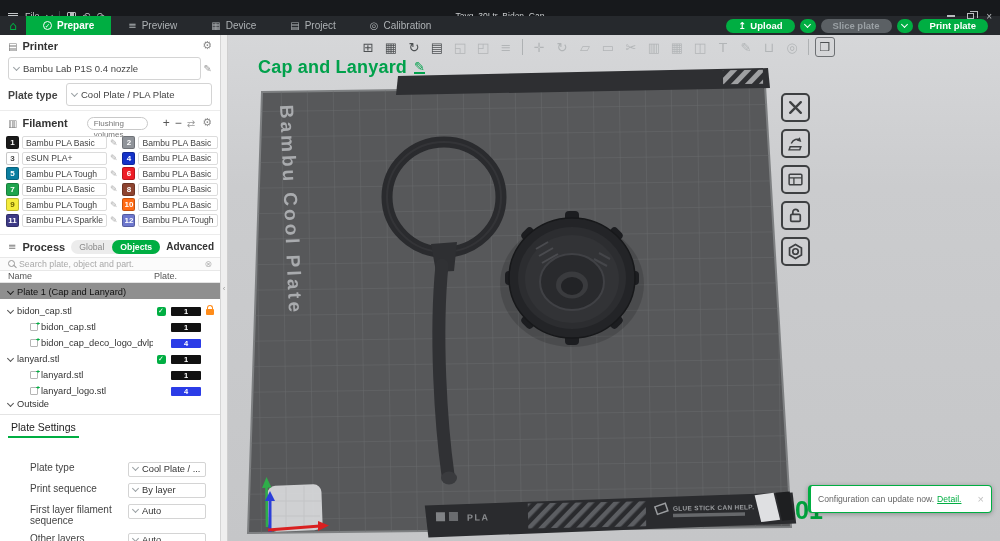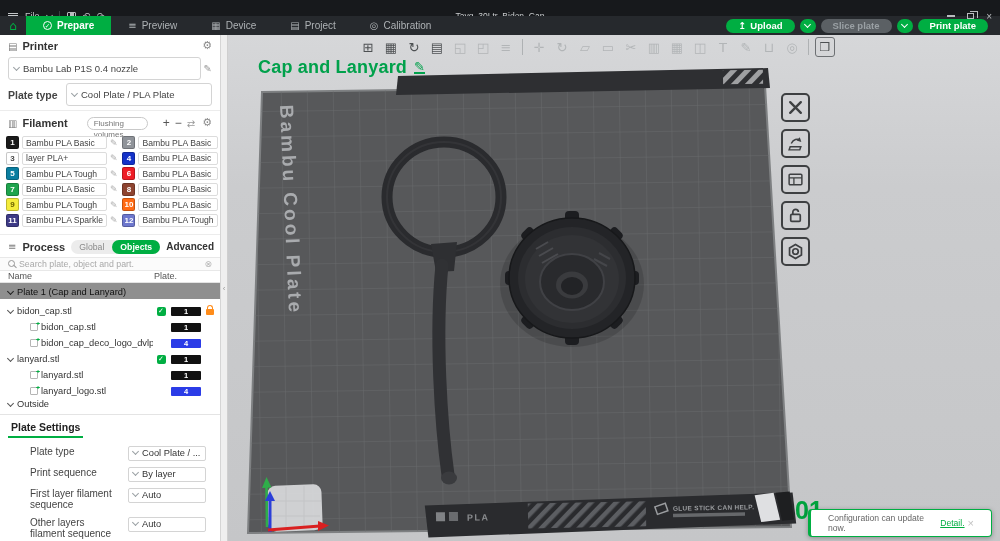--- a/index.html
+++ b/index.html
@@ -77,42 +77,42 @@
   .plate-row .tchev{border-color:#222}
   .tlabel{white-space:nowrap;overflow:hidden;display:flex;align-items:center;gap:3px}
   .tlabel.child{padding-left:13px}
   .cicon{width:8px;height:8px;border:1px solid #b5b5b5;border-radius:1px;position:relative;flex:none}
   .cicon::after{content:'+';position:absolute;top:-4px;right:-3px;color:#00AE42;font-size:7px;font-weight:bold}
   .checkbox{width:9px;height:9px;background:#00AE42;border-radius:2px;color:#fff;font-size:7px;line-height:9px;text-align:center;justify-self:center}
   .badge{width:30px;height:9.5px;border-radius:1px;color:#fff;font-size:7.5px;font-weight:bold;display:flex;align-items:center;justify-content:center;justify-self:center}
   .lock{width:8px;height:6px;background:#ff8c1a;border-radius:1px;position:relative;justify-self:center;margin-top:2px}
   .lock::before{content:'';position:absolute;top:-4px;left:1.2px;width:4px;height:4px;border:1.2px solid #ff8c1a;border-bottom:none;border-radius:3px 3px 0 0}
   .ps-wrap{border-top:1px solid #e4e4e4;margin-top:3px}
-  .ps-tab{display:inline-block;margin:4px 0 0 8px;font-size:10.5px;font-weight:bold;color:#222;border-bottom:2px solid #00AE42;padding:2px 3px 3px}
+  .ps-tab{display:inline-block;margin:4px 0 16px 8px;font-size:10.5px;font-weight:normal;color:#222;border-bottom:2px solid #00AE42;padding:2px 3px 3px}
   .ps-rows{padding:8px 14px 0 30px}
   .ps-row{display:flex;align-items:flex-start;margin-bottom:6px;font-size:10px;color:#444;min-height:15px}
   .ps-label{flex:1;padding-right:6px;line-height:1.15}
   .ps-val{width:78px;display:flex;flex:none}
   .ps-combo{width:78px;height:15px;border:1px solid #d4d4d4;border-radius:2px;display:flex;align-items:center;gap:4px;padding:0 4px;font-size:9.3px;color:#333;white-space:nowrap;overflow:hidden}
   .ps-check{width:11px;height:11px;border:1px solid #c0c0c0;border-radius:2px;background:#fff}
 
   
   .viewport{position:absolute;left:228px;top:35px;width:772px;height:506px;background:linear-gradient(#d6d7d9 0%,#cbccce 30%,#c5c6c8 100%);overflow:hidden}
   .vtools{position:absolute;left:130px;top:2px;display:flex;align-items:center;gap:3px;z-index:5}
   .vt{width:20px;height:20px;display:flex;align-items:center;justify-content:center;font-size:13px;color:#4d5052;font-family:"DejaVu Sans",sans-serif}
   .vt.dis{color:#b2b5b7}
   .vt.boxed{border:1.3px solid #6d7073;border-radius:3px;font-size:12px}
   .vsep{width:1px;height:16px;background:#aeb1b3;margin:0 3px}
   .pname{position:absolute;left:30px;top:22px;display:flex;gap:7px;align-items:center;z-index:5}
   .pname .txt{font-size:18px;font-weight:bold;color:#00A14B;letter-spacing:.2px}
   .pedit{font-size:13px;color:#00A14B;border-bottom:2px solid #00A14B;line-height:11px;font-family:"DejaVu Sans",sans-serif}
   .scene{position:absolute;left:0;top:0}
   .pbtns{position:absolute;left:553px;top:58px;display:flex;flex-direction:column;gap:7px;z-index:5}
   .pbtn{width:29px;height:29px;border:2px solid #3e4042;border-radius:5px;background:rgba(215,216,218,.35);display:flex;align-items:center;justify-content:center;color:#3e4042}
-  .toast{position:absolute;left:580px;top:474px;width:184px;height:28px;background:#fff;border:1px solid #00AE42;border-left:3px solid #00AE42;border-radius:4px;box-shadow:0 1px 5px rgba(0,0,0,.3);display:flex;align-items:center;gap:3px;padding:0 17px;font-size:8.6px;color:#666;z-index:6}
+  .toast{position:absolute;left:580px;top:450px;width:184px;height:28px;background:#fff;border:1px solid #00AE42;border-left:3px solid #00AE42;border-radius:4px;box-shadow:0 1px 5px rgba(0,0,0,.3);display:flex;align-items:center;gap:3px;padding:0 7px;font-size:8.6px;color:#666;z-index:6}
   .toast-link{color:#00AE42;text-decoration:underline}
   .toast-x{margin-left:auto;color:#c2c2c2;font-size:11px}
 </style>
 </head>
 <body>
 
 <div class="app">
 
   <div class="titlebar">
     <span class="hamb"></span>
@@ -211,21 +211,21 @@
           <span class="fil-name">Bambu PLA Basic</span>
           <span class="fil-edit ico">✎</span>
         </div>
       <div class="fil-item">
           <span class="chip" style="background: rgb(143, 147, 153); color: rgb(255, 255, 255);">2</span>
           <span class="fil-name">Bambu PLA Basic</span>
           <span class="fil-edit ico">✎</span>
         </div>
       <div class="fil-item">
           <span class="chip" style="background: rgb(255, 255, 255); color: rgb(68, 68, 68);">3</span>
-          <span class="fil-name">layer PLA+</span>
+          <span class="fil-name">eSUN PLA+</span>
           <span class="fil-edit ico">✎</span>
         </div>
       <div class="fil-item">
           <span class="chip" style="background: rgb(20, 50, 200); color: rgb(255, 255, 255);">4</span>
           <span class="fil-name">Bambu PLA Basic</span>
           <span class="fil-edit ico">✎</span>
         </div>
       <div class="fil-item">
           <span class="chip" style="background: rgb(10, 126, 160); color: rgb(255, 255, 255);">5</span>
           <span class="fil-name">Bambu PLA Tough</span>

